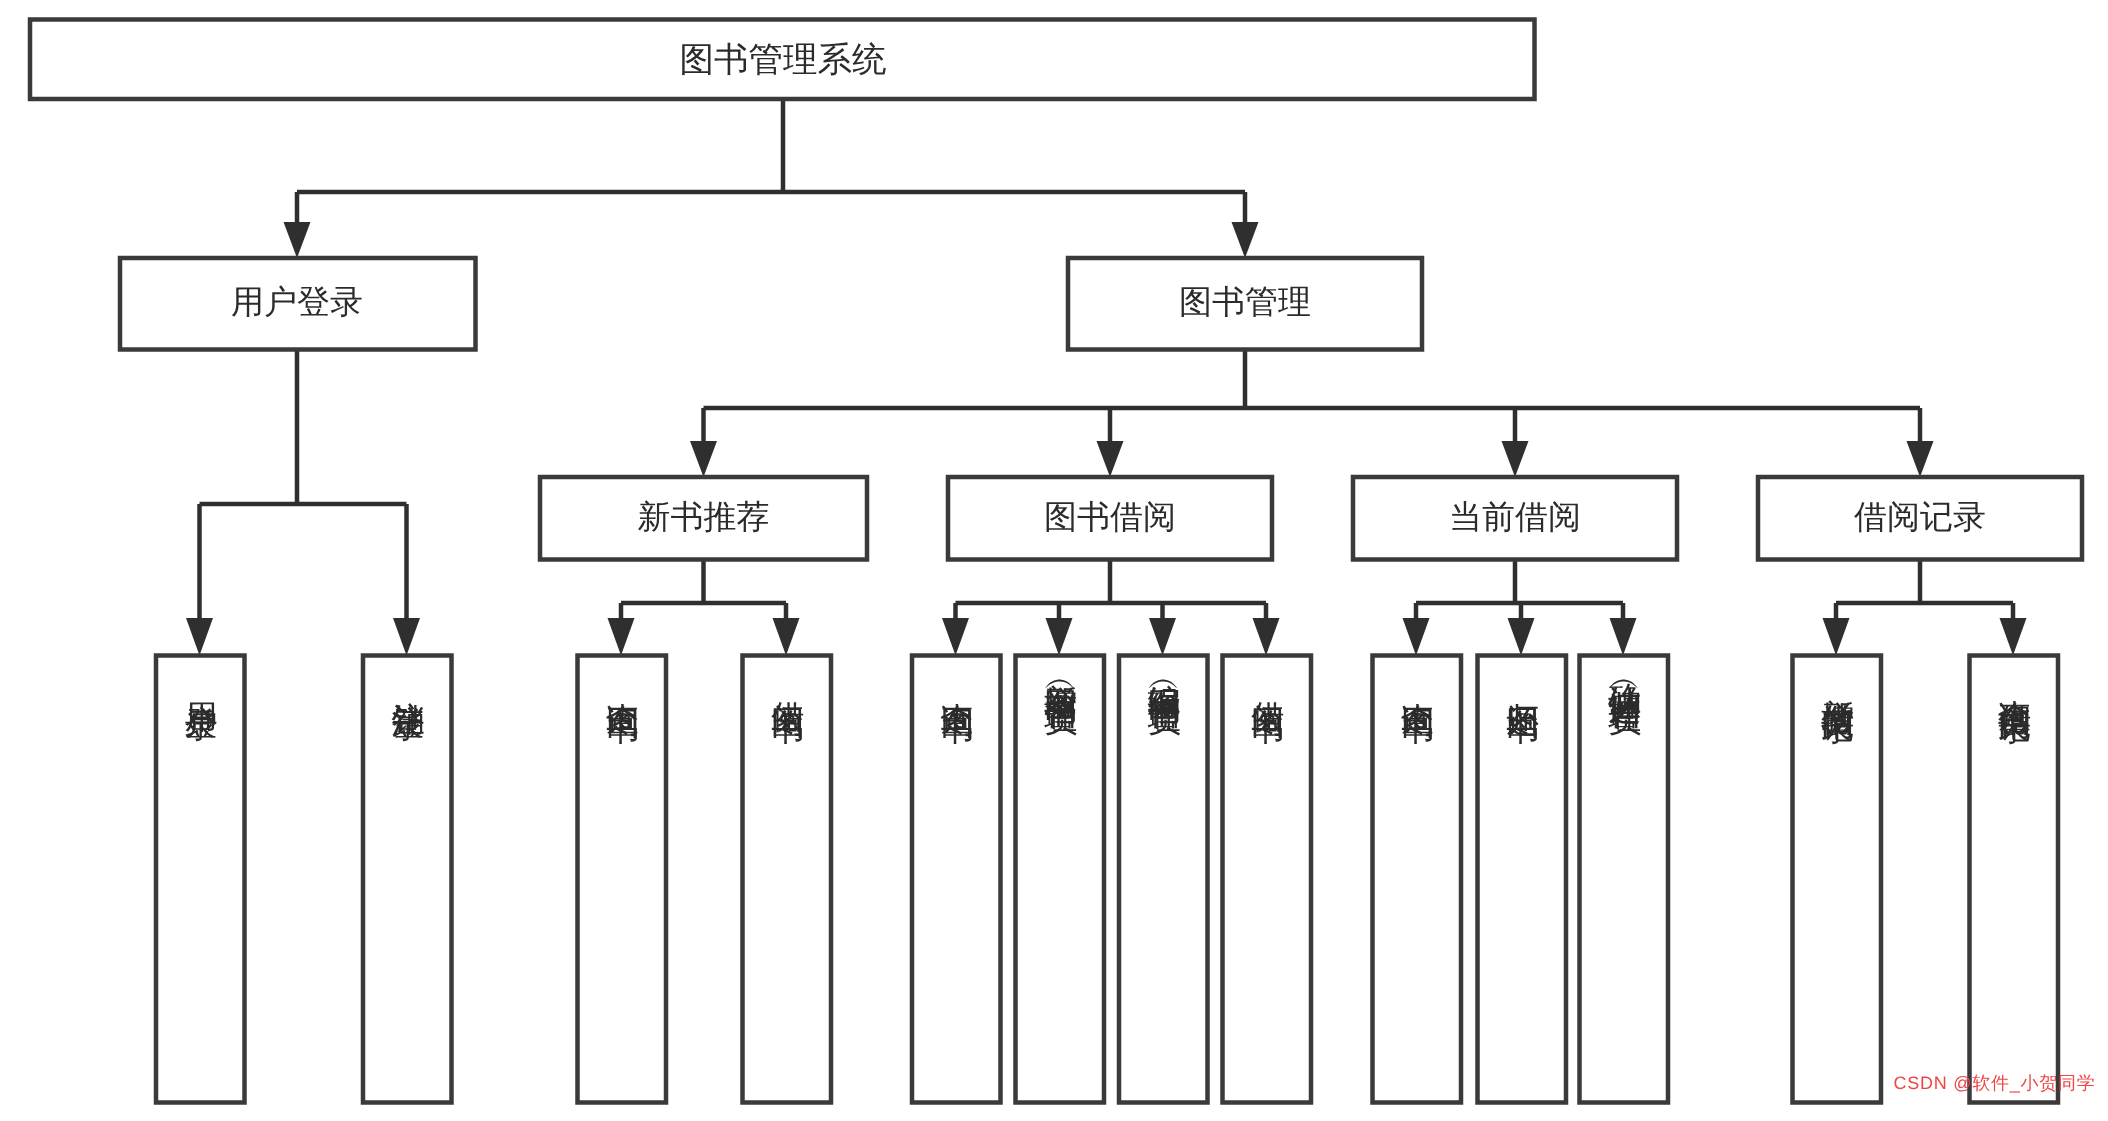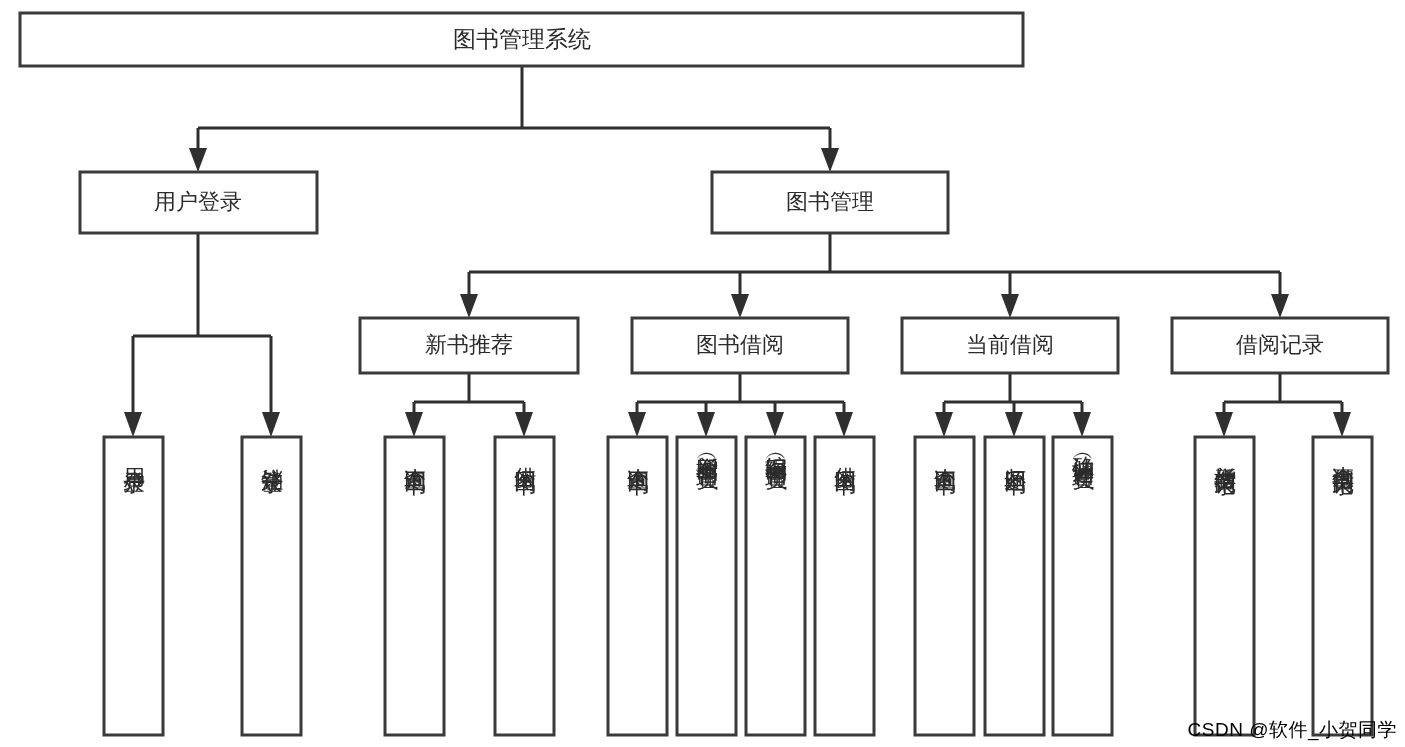--- a/index.html
+++ b/index.html
@@ -17,24 +17,24 @@
     text-anchor:middle;
     dominant-baseline:middle;
   }
   .label-h{font-size:22px;}
   .label-h-root{font-size:23px;}
   .label-v{font-size:22px;writing-mode:vertical-rl;text-orientation:upright;letter-spacing:2px;}
   .connector{stroke:#2f2f2f;stroke-width:3;fill:none;}
   .arrow-head{fill:#2f2f2f;stroke:none;}
   .watermark{
     position:absolute;
-    right:8px;bottom:4px;
+    right:8px;bottom:16px;
     font-family:"Liberation Sans","DejaVu Sans",sans-serif;
-    font-size:19px;
-    color:#000000;
+    font-size:12px;
+    color:#ef4444;
     white-space:nowrap;
     letter-spacing:0.5px;
     pointer-events:none;
   }
 </style>
 </head>
 <body>
 
 <div id="chart-root">
 <svg width="1405" height="747" viewBox="0 0 1405 747" xmlns="http://www.w3.org/2000/svg">

